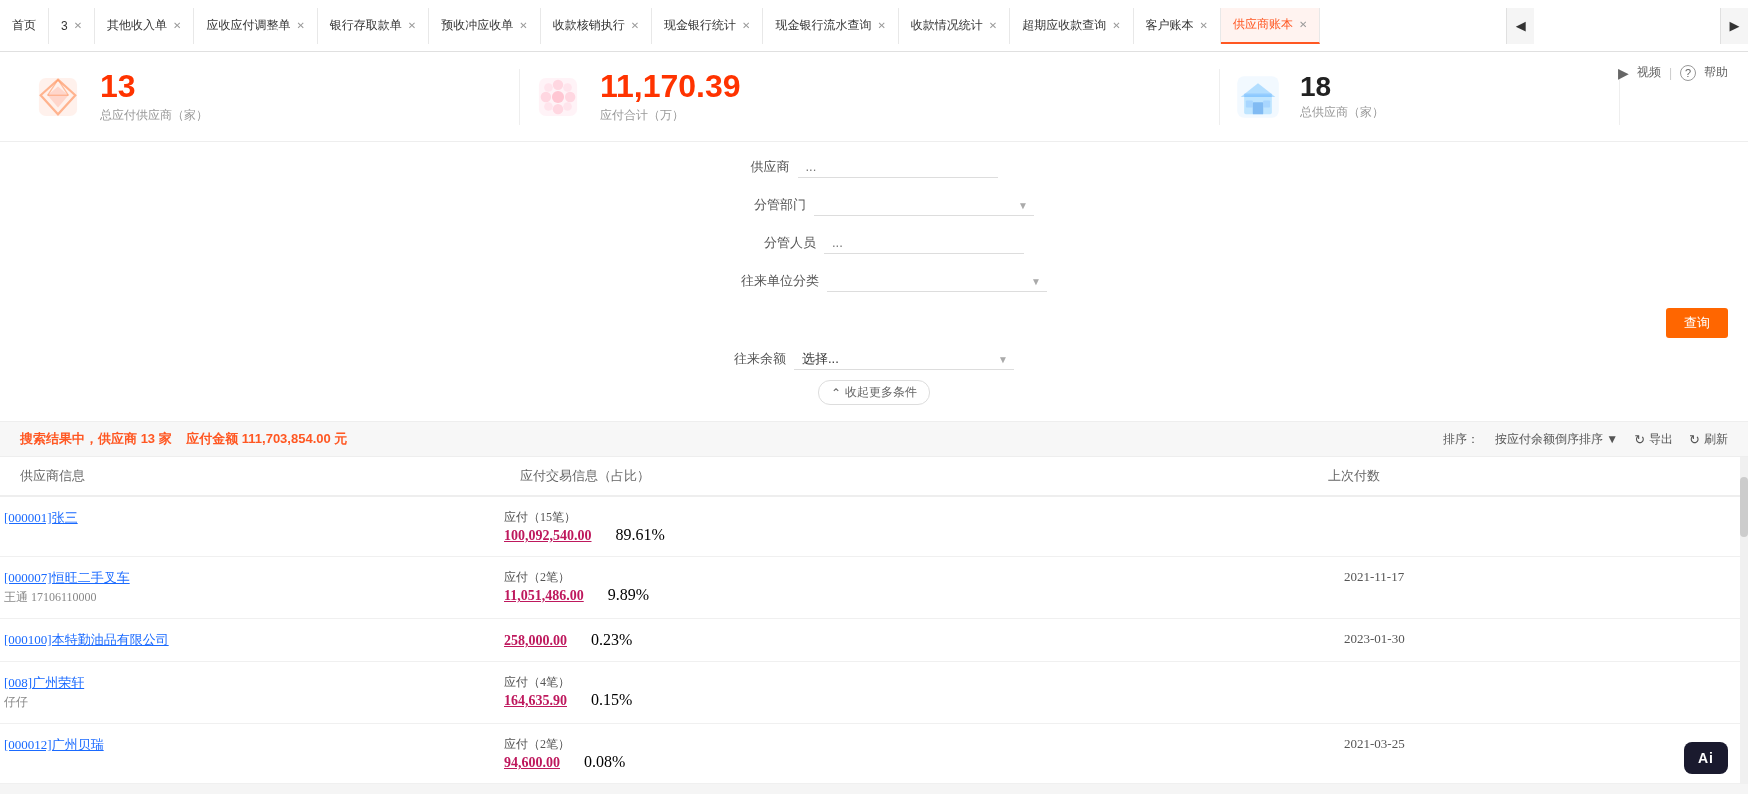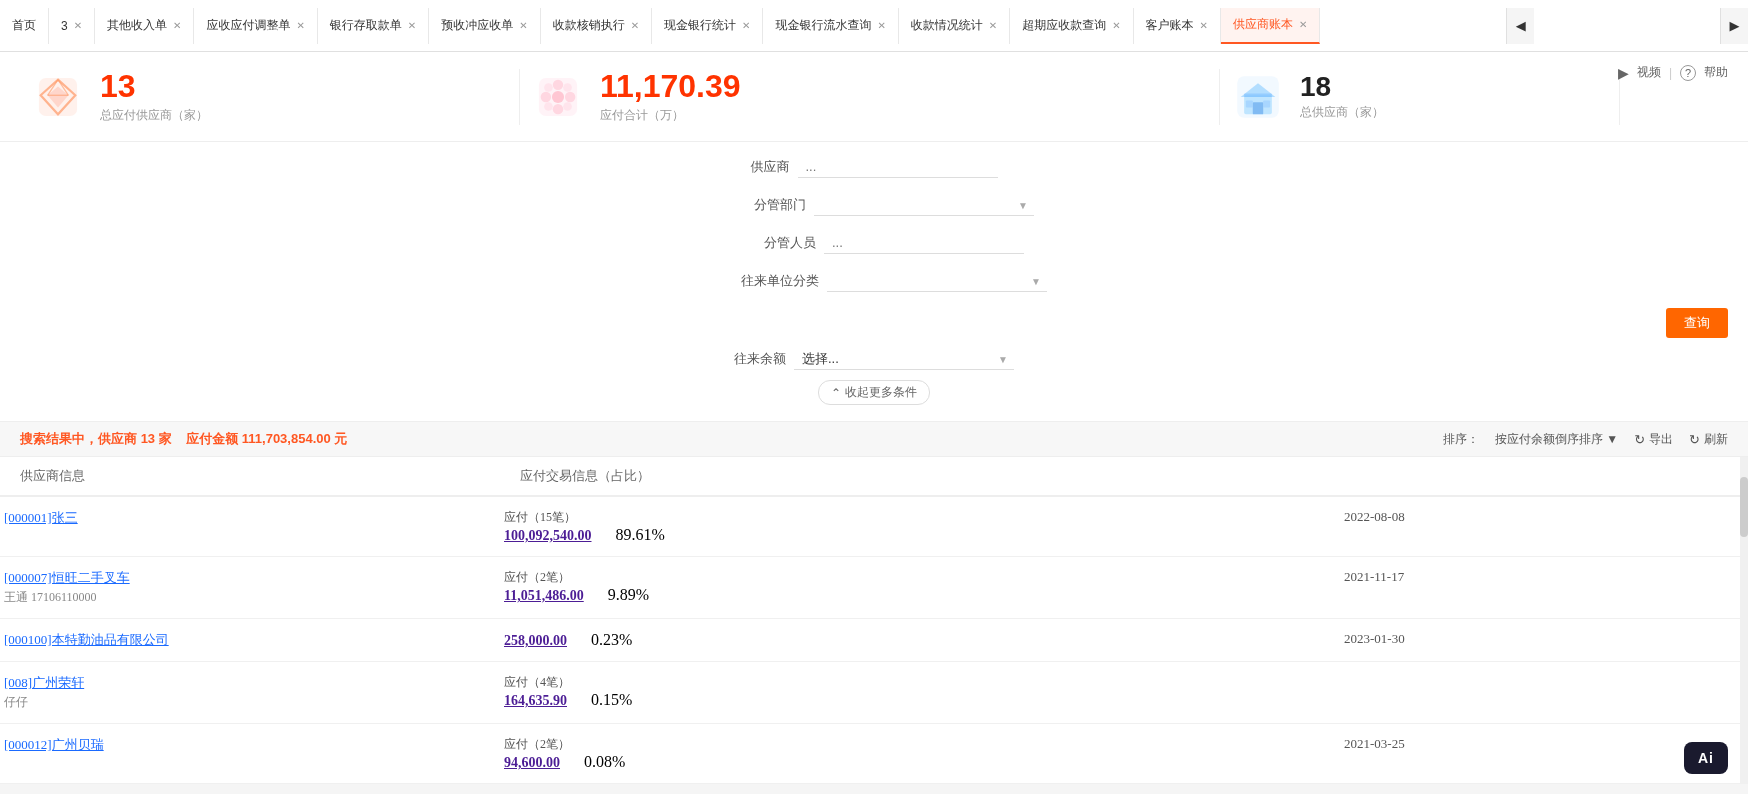--- a/index.html
+++ b/index.html
@@ -83,21 +83,21 @@
     .table-row {
       display: grid; grid-template-columns: 500px 1fr 400px;
       padding: 12px 4px; border-bottom: 1px solid #f0f0f0;
       align-items: start;
       font-family: Liberation Serif, serif;
     }
     .table-row.highlighted { background: #fff5f0; }
     .supplier-name { color: #1a6aff; font-size: 13px; cursor: pointer; text-decoration: underline; }
     .supplier-contact { color: #888; font-size: 12px; margin-top: 2px; }
     .tx-label { color: #555; font-size: 12px; }
-    .tx-amount { color: #4c1d95; font-size: 14px; font-weight: bold; text-decoration: underline; cursor: pointer; margin-top: 1px; }
+    .tx-amount { color: #be185d; font-size: 14px; font-weight: bold; text-decoration: underline; cursor: pointer; margin-top: 1px; }
     .tx-pct { color: #000000; font-size: 16px; margin-left: 24px; }
     .tx-row { display: flex; align-items: baseline; gap: 0; }
     .last-pay-date { color: #555; font-size: 13px; }
 
     
     .scroll-bar { width: 8px; background: #f0f0f0; position: absolute; right: 0; top: 0; bottom: 0; }
     .scroll-thumb { width: 8px; height: 60px; background: #ccc; border-radius: 4px; margin-top: 20px; }
   </style>
 </head>
 <body>
@@ -300,36 +300,34 @@
       <span>刷新</span>
     </div>
   </div>
 </div>
 
 <div class="table-wrap" style="position:relative;">
 
   <div class="table-header">
     <div>供应商信息</div>
     <div>应付交易信息（占比）</div>
+    <div>上次付数</div>
   </div>
 
   <div class="table-row">
     <div>
       <div class="supplier-name">[000001]张三</div>
     </div>
     <div>
       <div class="tx-label">应付（15笔）</div>
       <div class="tx-row">
         <span class="tx-amount">100,092,540.00</span>
         <span class="tx-pct">89.61%</span>
       </div>
     </div>
-    <div>
-      <span class="last-pay-date">2022-08-08</span>
-    </div>
   </div>
 
   <div class="table-row">
     <div>
       <div class="supplier-name">[000007]恒旺二手叉车</div>
       <div class="supplier-contact">王通  17106110000</div>
     </div>
     <div>
       <div class="tx-label">应付（2笔）</div>
       <div class="tx-row">

